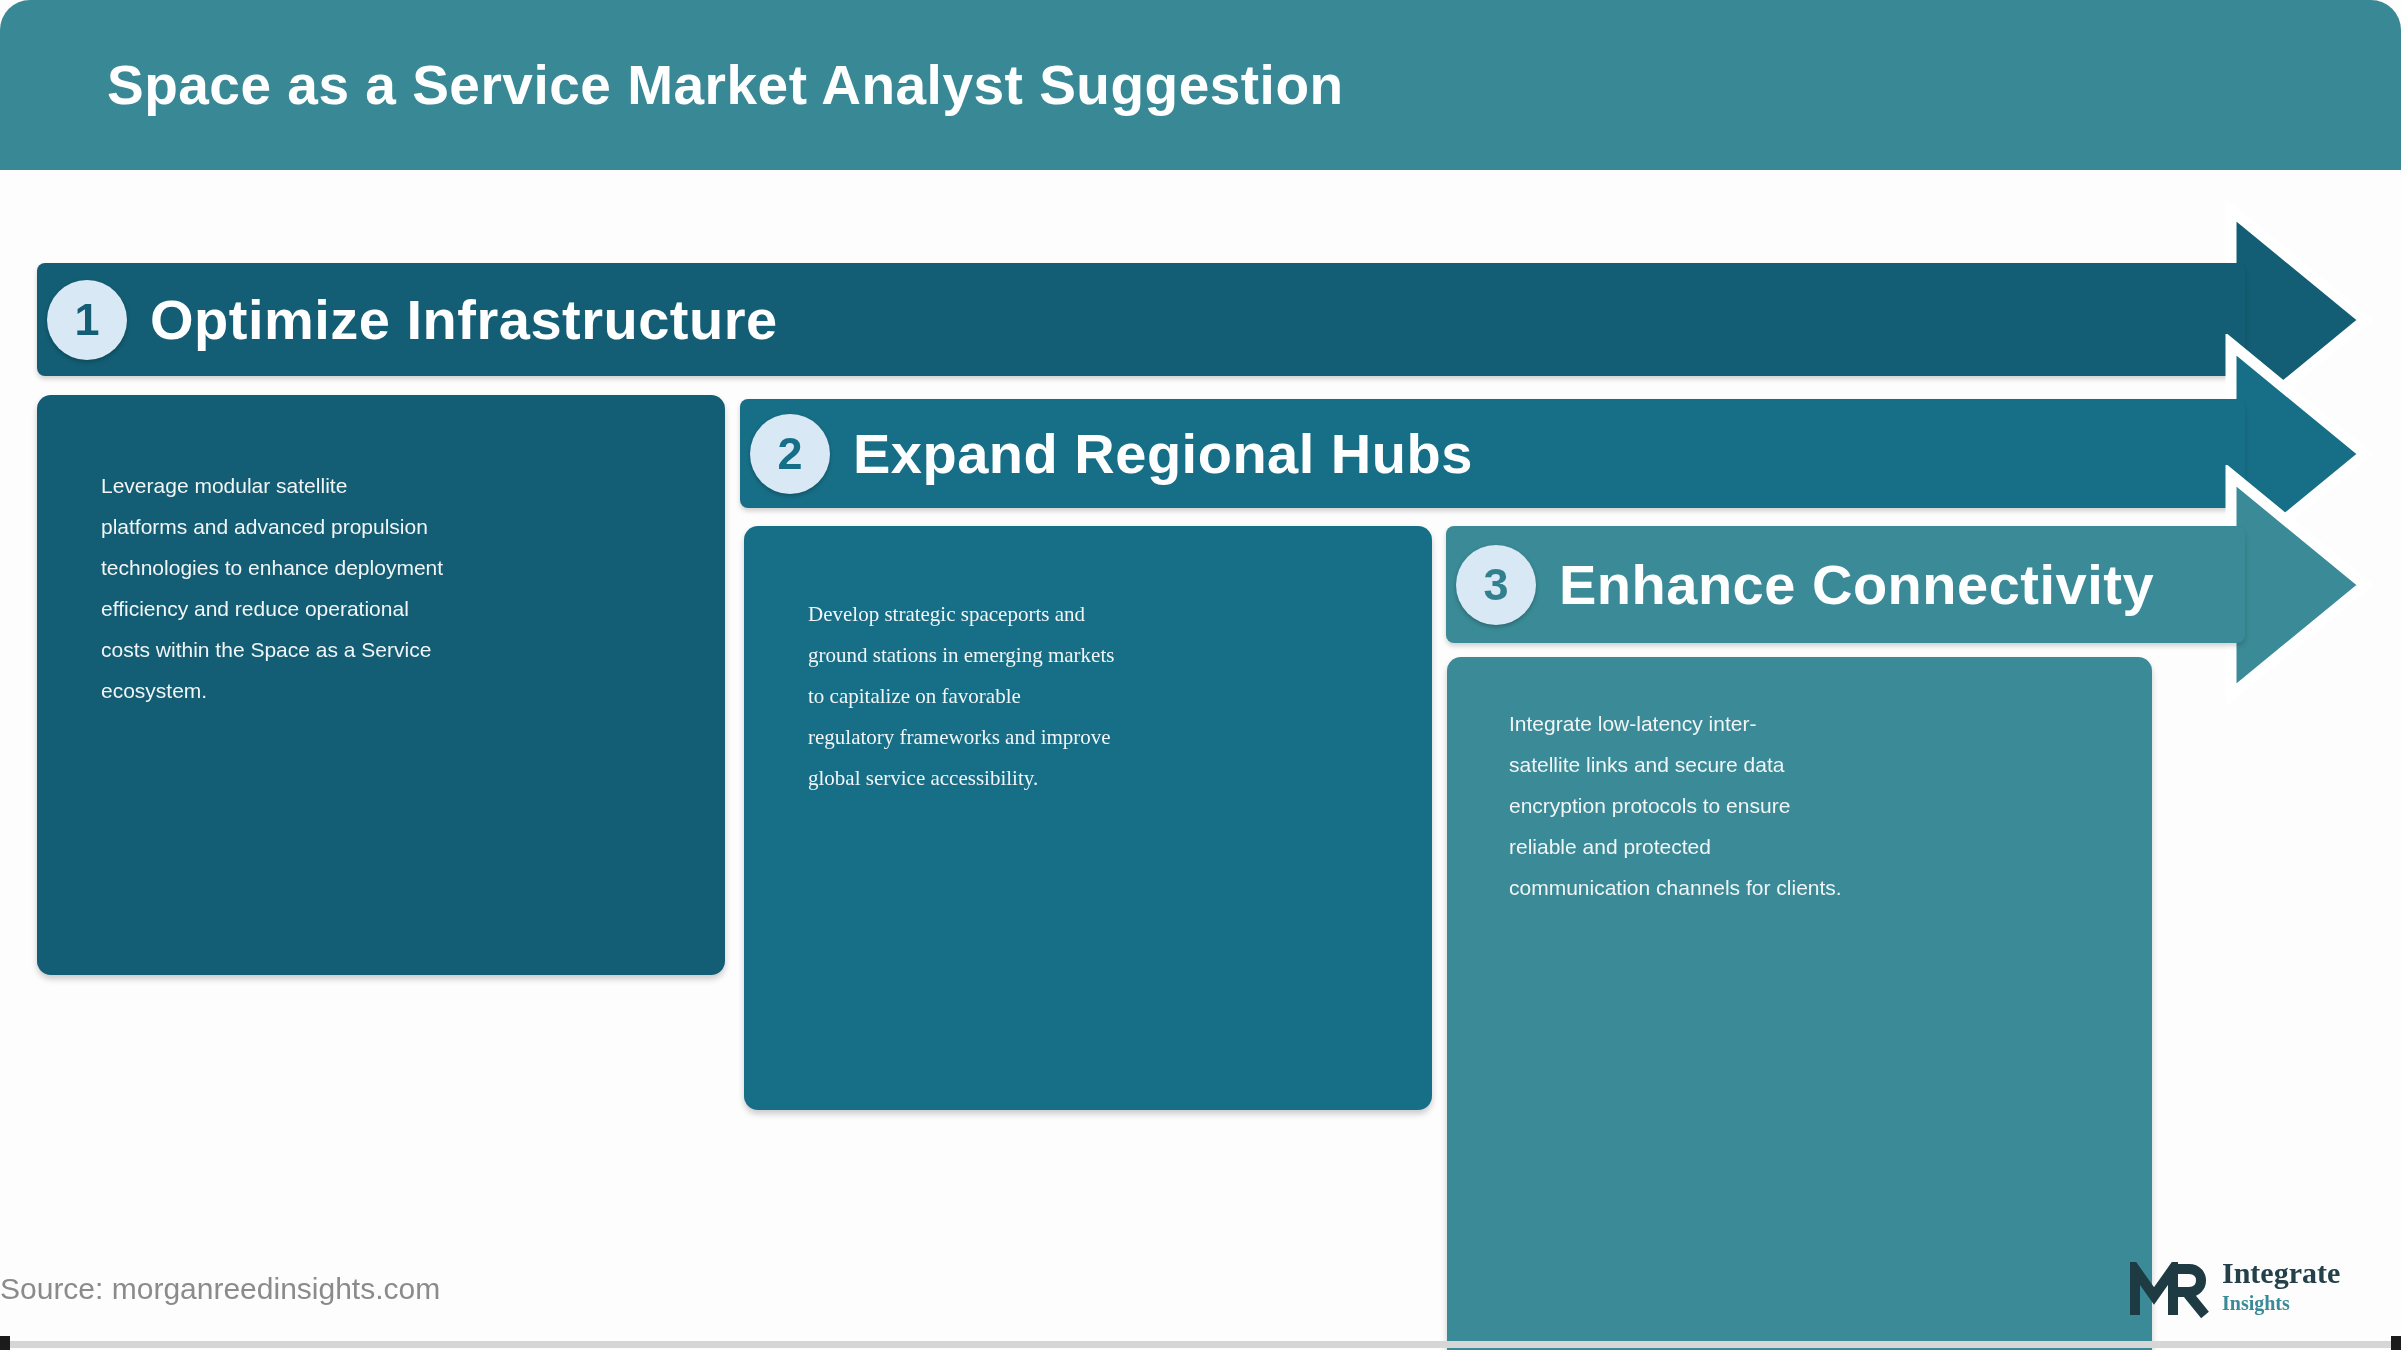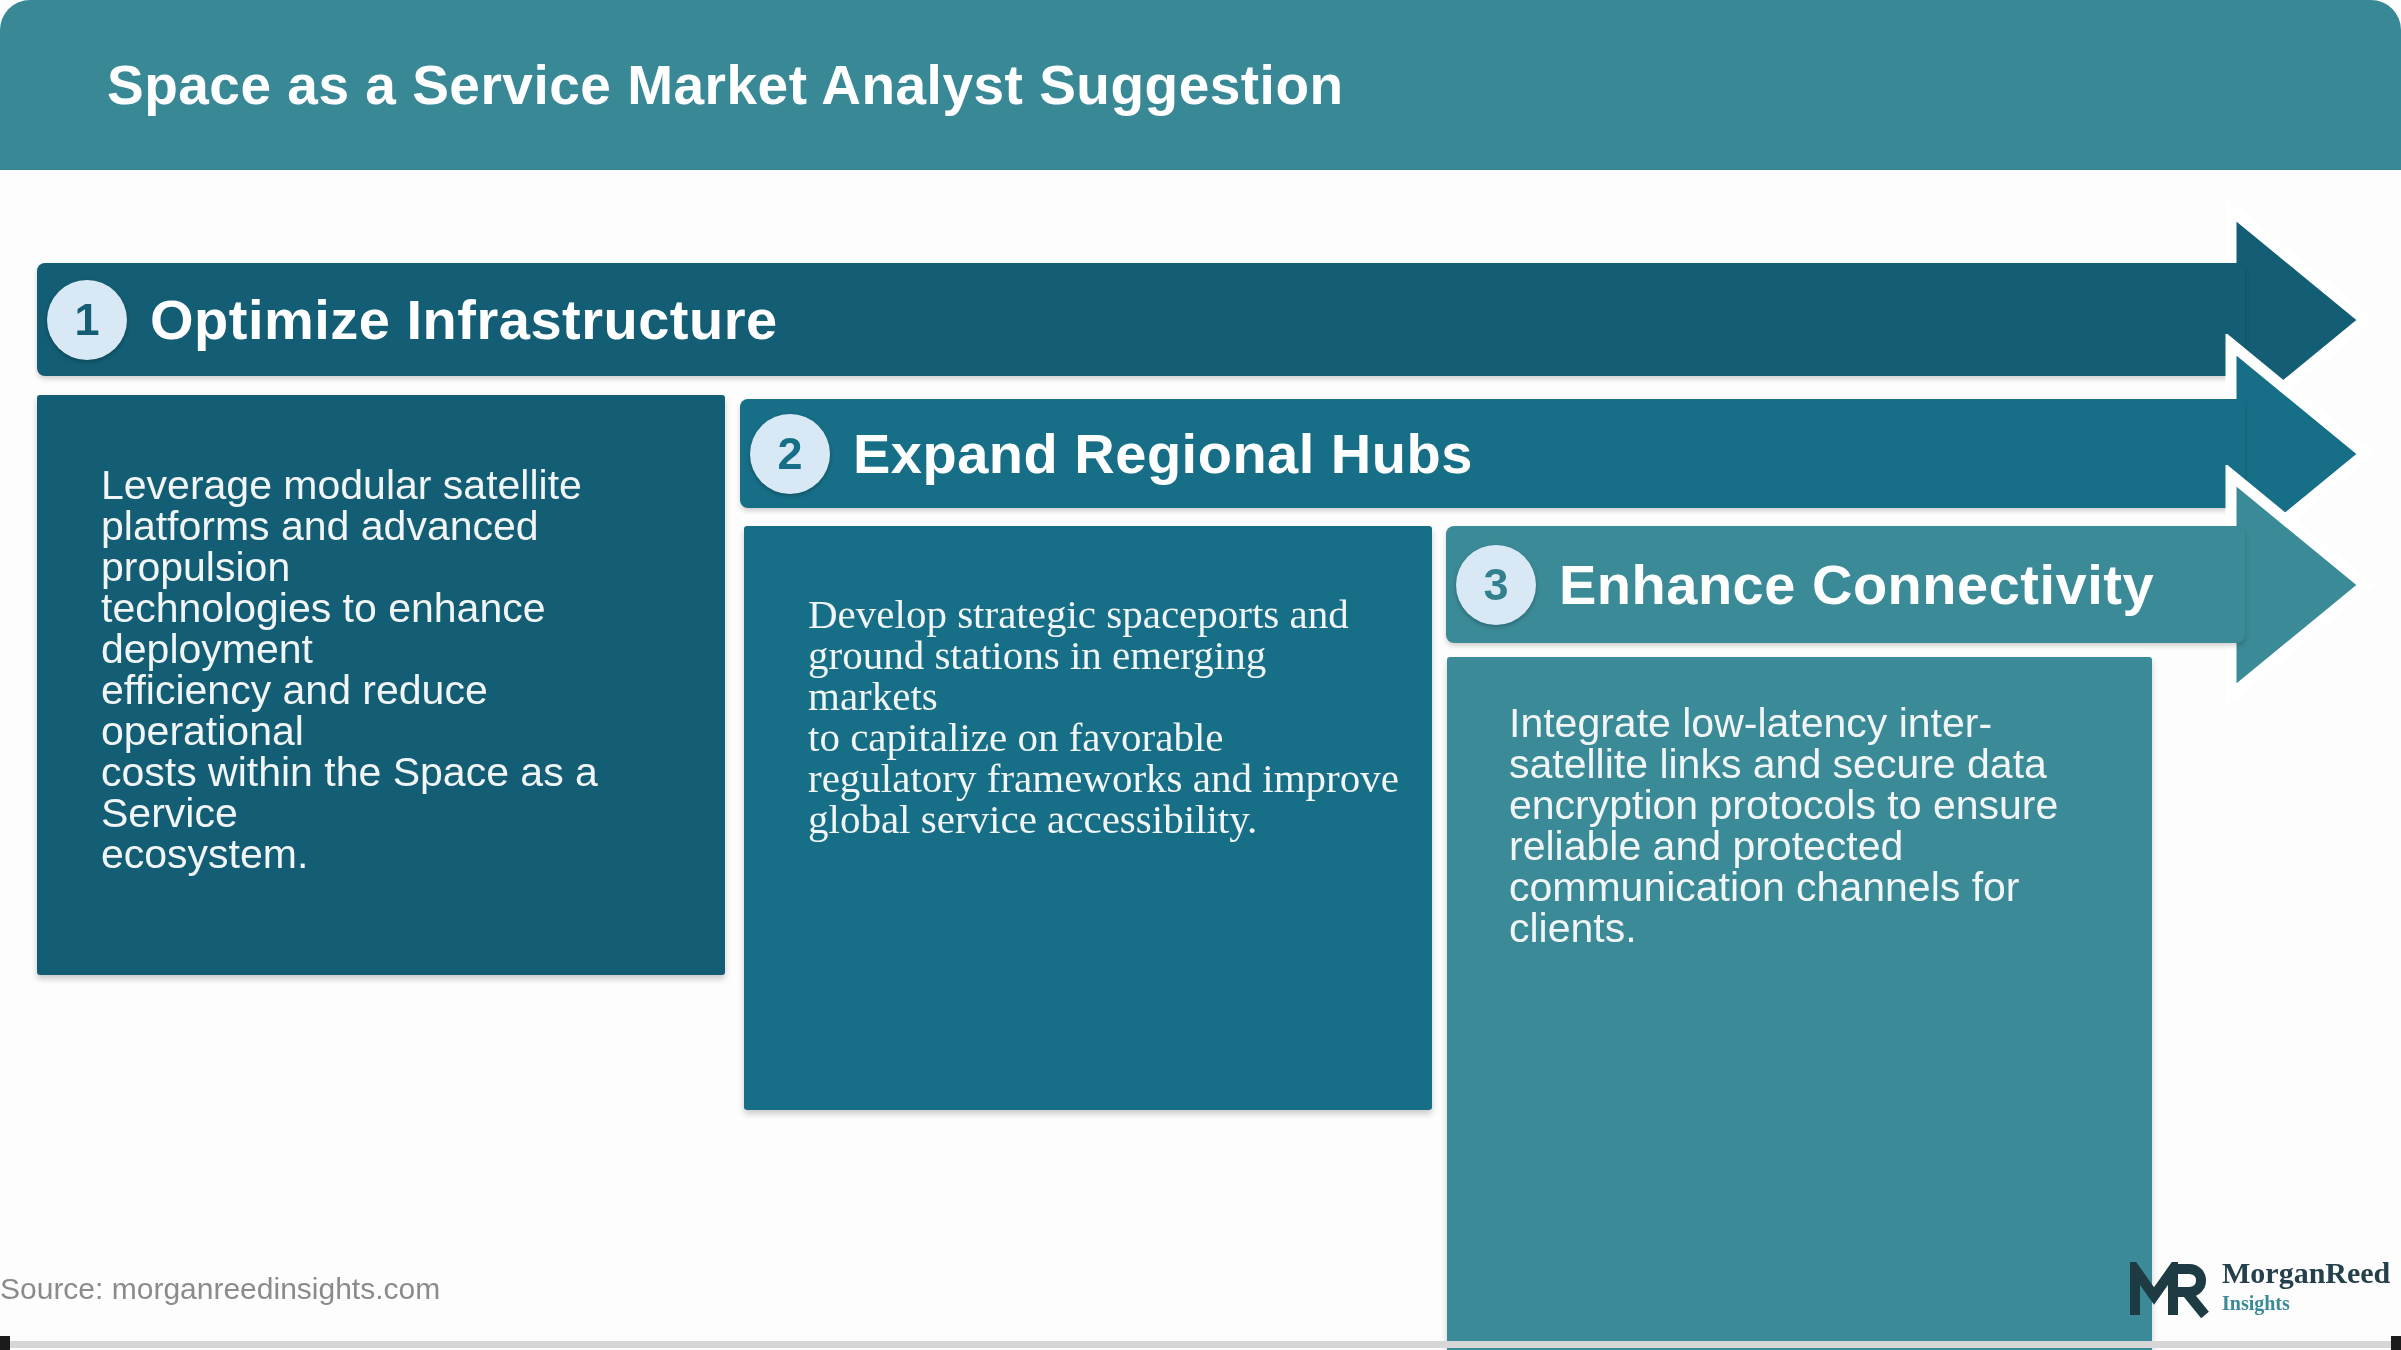--- a/index.html
+++ b/index.html
@@ -36,22 +36,22 @@
   #bar3{left:1446px;top:526px;width:799px;height:117px;background:#3A8B97;z-index:6;}
   #num1{color:#135E74;}
   #num2{color:#176F87;}
   #num3{color:#32808D;}
   .head{position:absolute;left:2225px;width:150px;height:240px;}
   #head1{top:200px;z-index:1;}
   #head2{top:334px;z-index:3;}
   #head3{top:465px;z-index:5;}
   
   .box{
-    position:absolute;border-radius:3px;color:#F1F5F6;
-    font-size:41px;line-height:41px;font-weight:400;
+    position:absolute;border-radius:14px;color:#F1F5F6;
+    font-size:21px;line-height:41px;font-weight:400;
     box-shadow:0 4px 6px rgba(0,0,0,0.2);
     box-sizing:border-box;
   }
   .multiline{white-space:pre-line;}
   #box1{left:37px;top:395px;width:688px;height:580px;background:#135E74;padding:70px 28px 0 64px;}
   #box2{left:744px;top:526px;width:688px;height:584px;background:#176F87;padding:68px 28px 0 64px;font-family:Liberation Serif, serif;}
   #box3{left:1447px;top:657px;width:705px;height:750px;background:#3A8B97;padding:46px 28px 0 62px;}
   
   .source{
     position:absolute;left:0;top:1272px;width:2401px;text-align:left;
@@ -131,21 +131,21 @@
 
   <div class="source">Source: morganreedinsights.com</div>
 
   <div class="logo">
     <svg class="logo-mark" viewBox="0 0 84 56">
       <path d="M5 52 L5 6 L24 33 L43 6 L43 52" fill="none" stroke="#1E3A43" stroke-width="10"></path>
       <path d="M43 6 L59 6 C75 6 75 29 59 29 L45 29" fill="none" stroke="#1E3A43" stroke-width="10"></path>
       <path d="M58 31 L75 52" fill="none" stroke="#1E3A43" stroke-width="10"></path>
     </svg>
     <div class="logo-text">
-      <div class="logo-name">MorganReed</div>
+      <div class="logo-name">Integrate</div>
       <div class="logo-tagline">Insights</div>
     </div>
   </div>
 
   <div class="bottom-rule"></div>
   <div id="corner-left" class="corner-mark"></div>
   <div id="corner-right" class="corner-mark"></div>
 
 </div>
 

